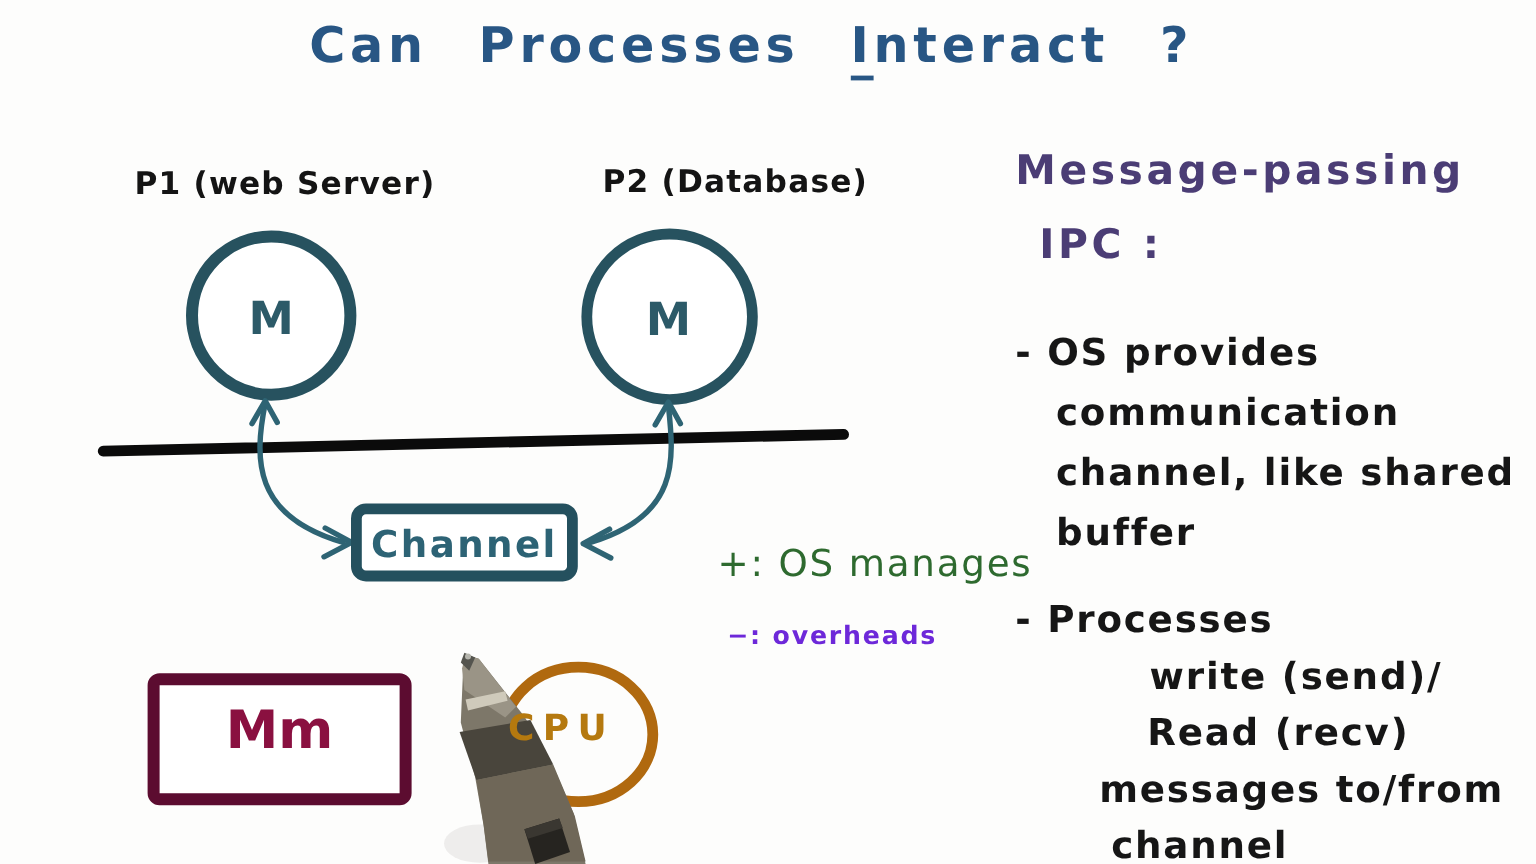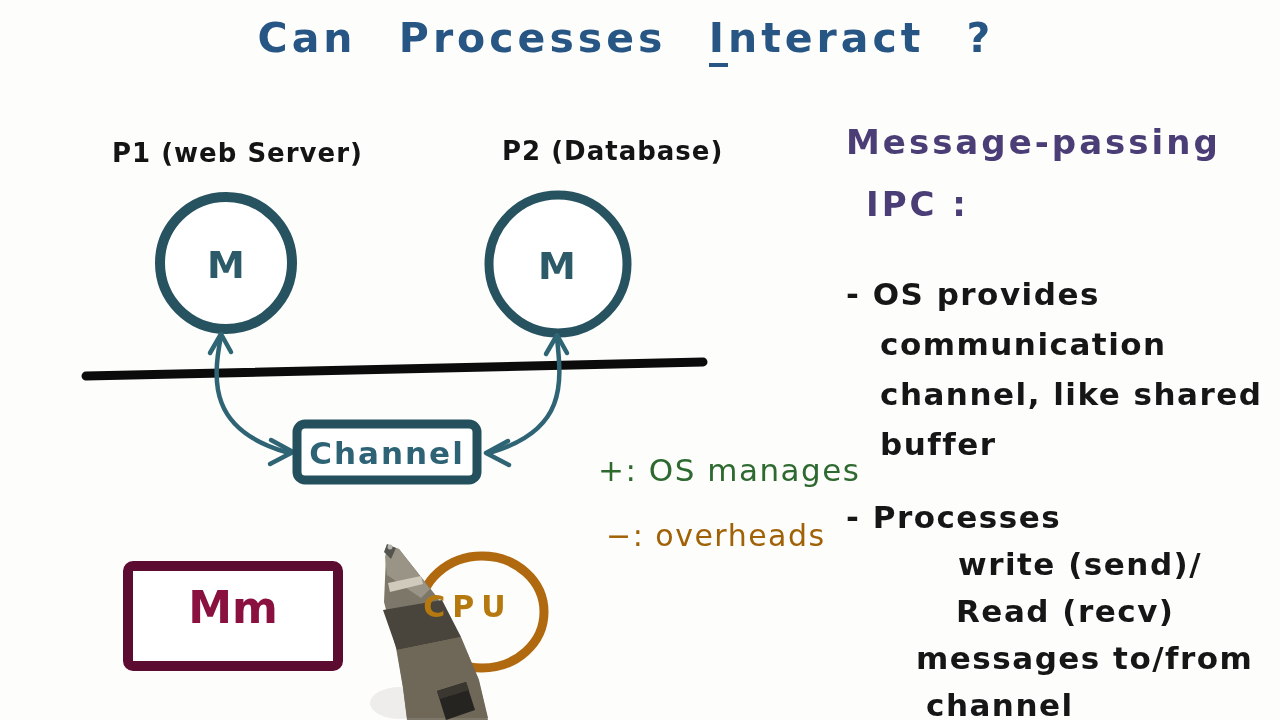--- a/index.html
+++ b/index.html
@@ -26,22 +26,22 @@
   svg.diagram{ position:absolute; left:0; top:0; }
   .svg-label{ font-family:"DejaVu Sans", sans-serif; }
   
   .plus-note{
     left:598px; top:452px;
     font-size:31px; font-weight:400;
     color:#2e6a2f; letter-spacing:1.5px; white-space:nowrap;
   }
   .minus-note{
     left:606px; top:518px;
-    font-size:30px; font-weight:400;
-    color:#a16207; letter-spacing:1.5px; white-space:nowrap;
+    font-size:21px; font-weight:700;
+    color:#6d28d9; letter-spacing:1.5px; white-space:nowrap;
   }
   
   .notes{ left:846px; top:122px; width:460px; color:#161616;}
   .notes div{ white-space:nowrap; }
   .nh1{
     font-size:34px; font-weight:700; color:#4b3d75;
     letter-spacing:3px; height:62px;
   }
   .nh2{
     font-size:34px; font-weight:700; color:#4b3d75;

